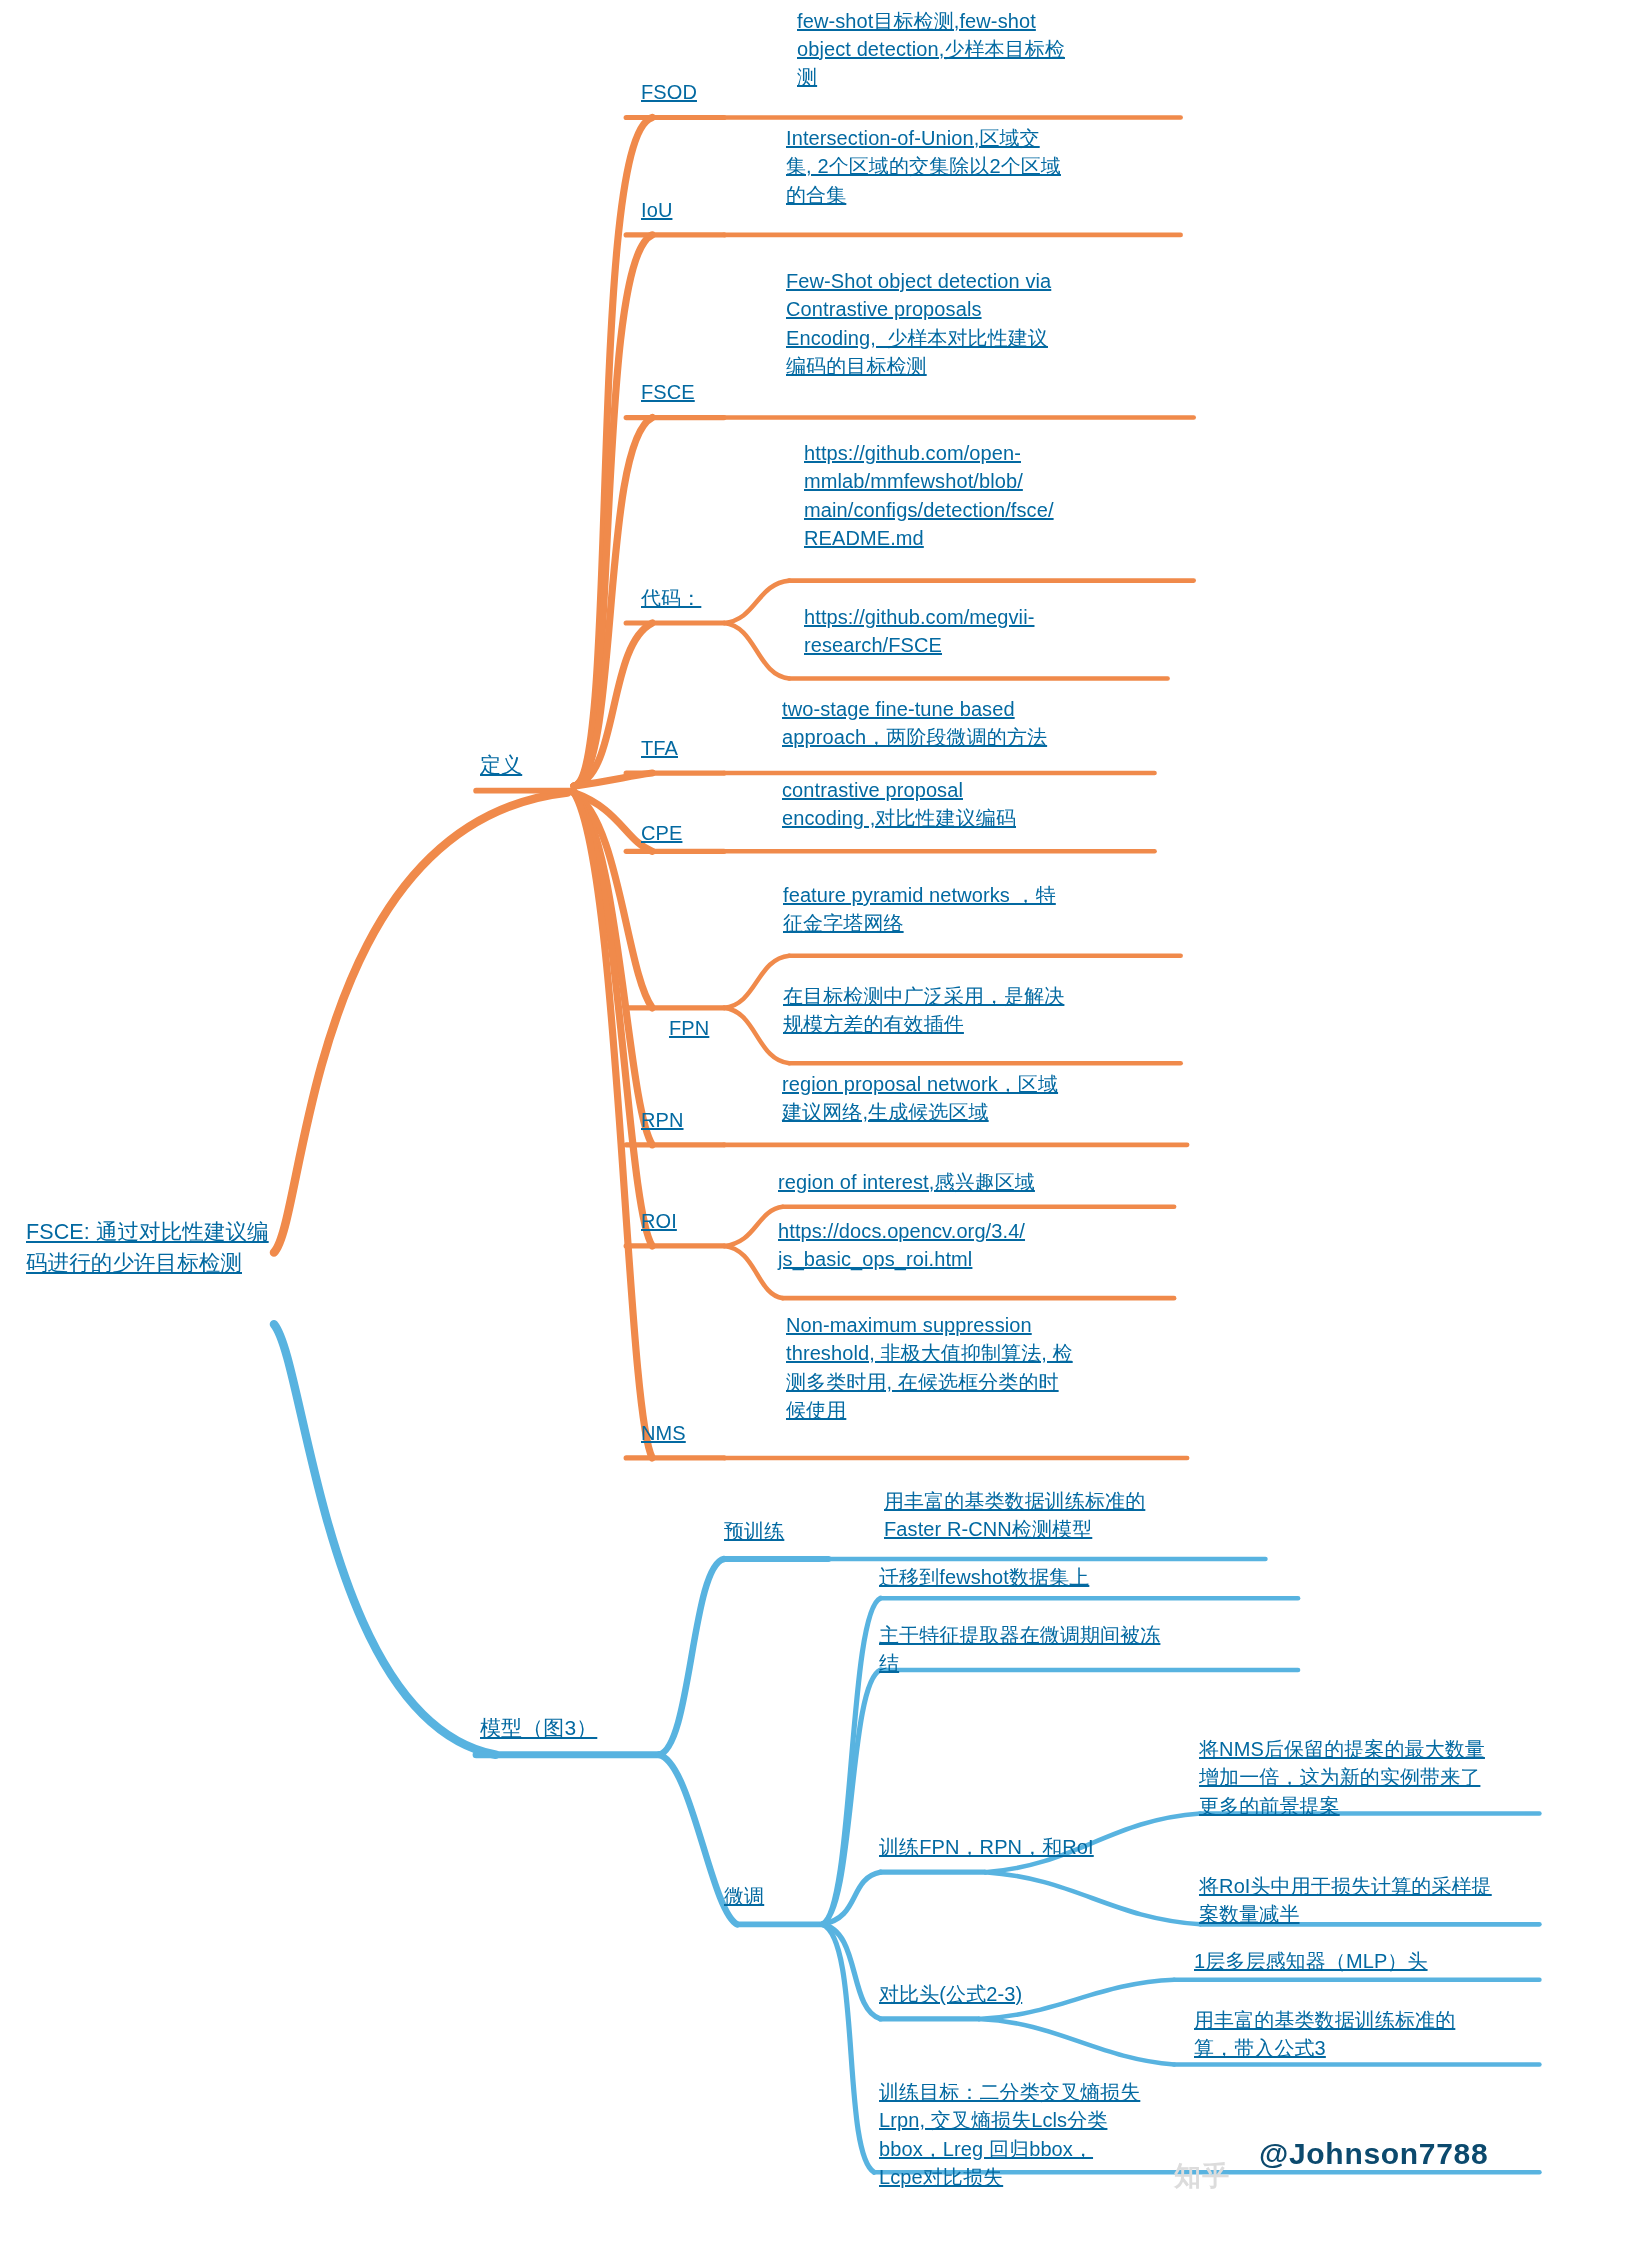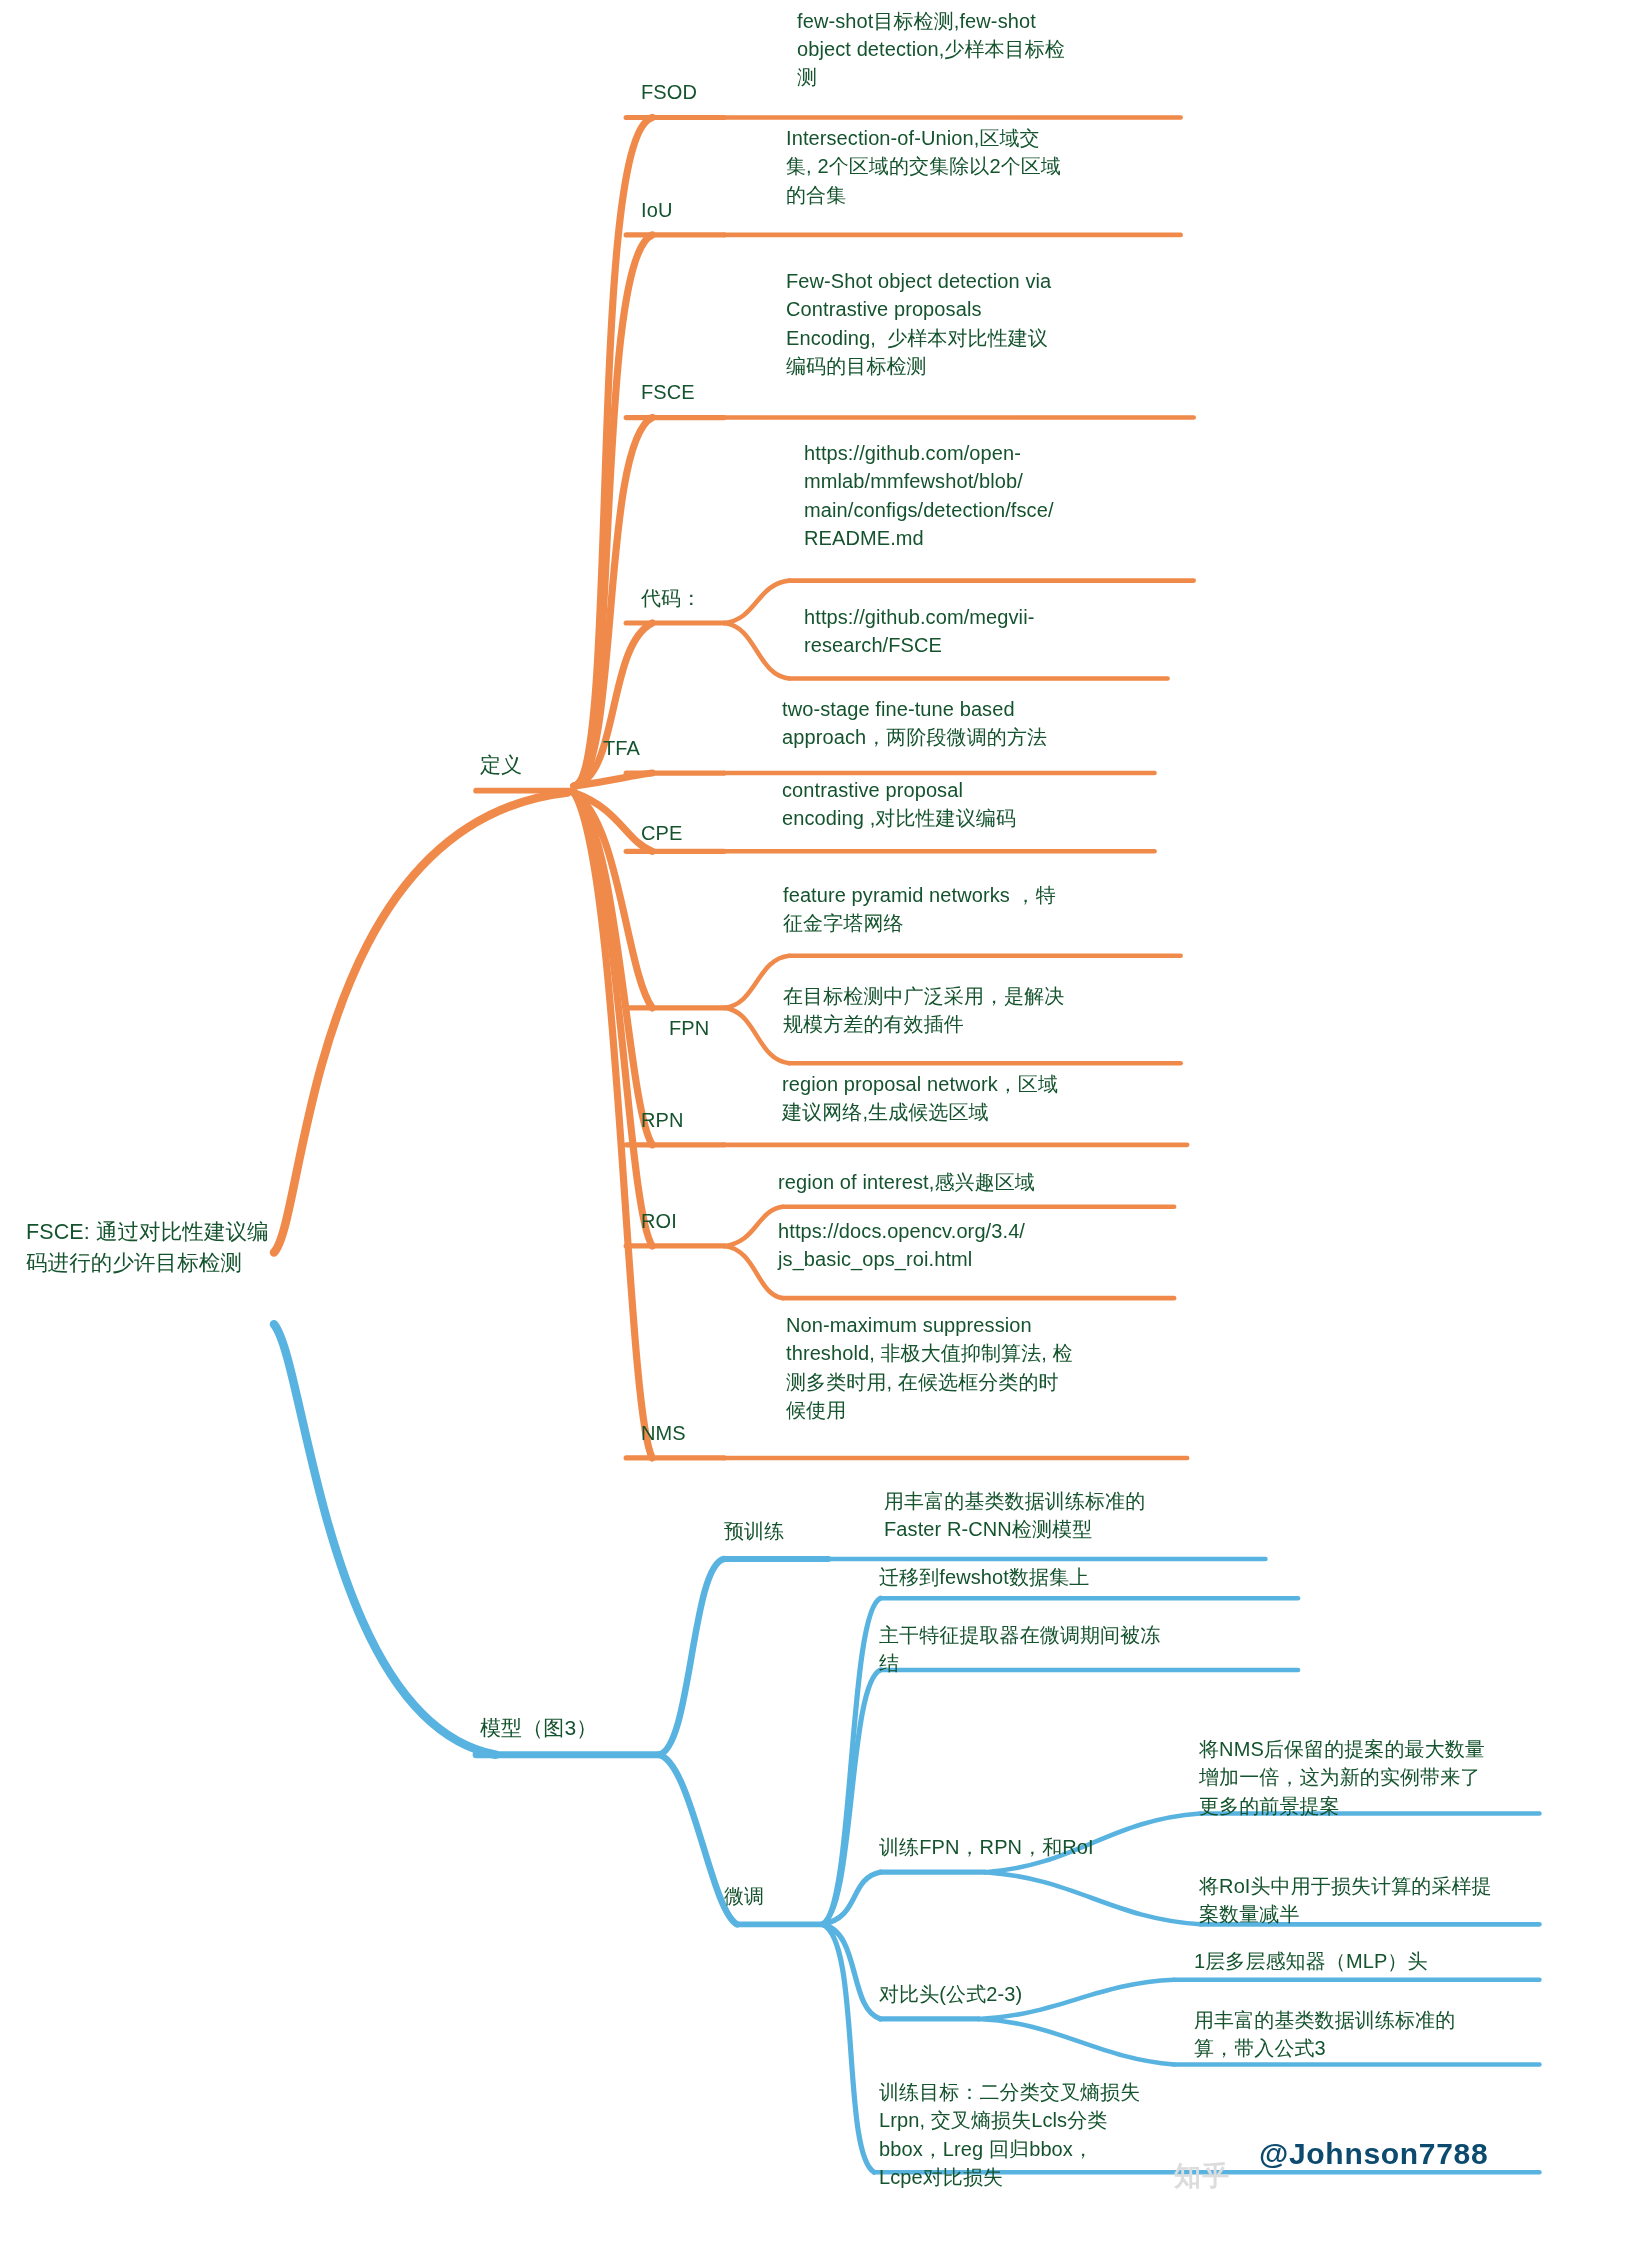--- a/index.html
+++ b/index.html
@@ -11,23 +11,24 @@
     position:relative;
     overflow:hidden;
   }
   #canvas{position:absolute;left:0;top:0;width:1649px;height:2261px;}
   svg.links{position:absolute;left:0;top:0;width:1649px;height:2261px;pointer-events:none;}
   .node{
     position:absolute;
     box-sizing:border-box;
     font-size:20px;
     line-height:1.42;
-    color:#14532d;
+    color:#0369a1;
     white-space:pre-wrap;
     letter-spacing:0.1px;
+    text-decoration:underline;
   }
   .node.root{
     font-size:21.5px;
     line-height:1.45;
     text-align:left;
   }
   .node.branch{font-size:21px;}
   .node.leaf{font-size:20px;}
   .watermark{
     position:absolute;
@@ -158,21 +159,21 @@
 编码的目标检测</div>
 
   <div class="node" style="left:641px; top:584px; width:144px;">代码：</div>
   <div class="node leaf" style="left:804px; top:427px; width:418px;margin-top:12px;">https://github.com/open-
 mmlab/mmfewshot/blob/
 main/configs/detection/fsce/
 README.md</div>
   <div class="node leaf" style="left:804px; top:603px; width:404px;">https://github.com/megvii-
 research/FSCE</div>
 
-  <div class="node" style="left:603px; top:734px; width:130px;">TFA</div>
+  <div class="node" style="left:641px; top:734px; width:130px;">TFA</div>
   <div class="node leaf" style="left:782px; top:695px; width:418px;">two-stage fine-tune based
 approach，两阶段微调的方法</div>
 
   <div class="node" style="left:641px; top:819px; width:130px;">CPE</div>
   <div class="node leaf" style="left:782px; top:776px; width:418px;">contrastive proposal
 encoding ,对比性建议编码</div>
 
   <div class="node" style="left:641px; top:1014px; width:130px;margin-left:28px;">FPN</div>
   <div class="node leaf" style="left:783px; top:881px; width:418px;">feature pyramid networks ，特
 征金字塔网络</div>

